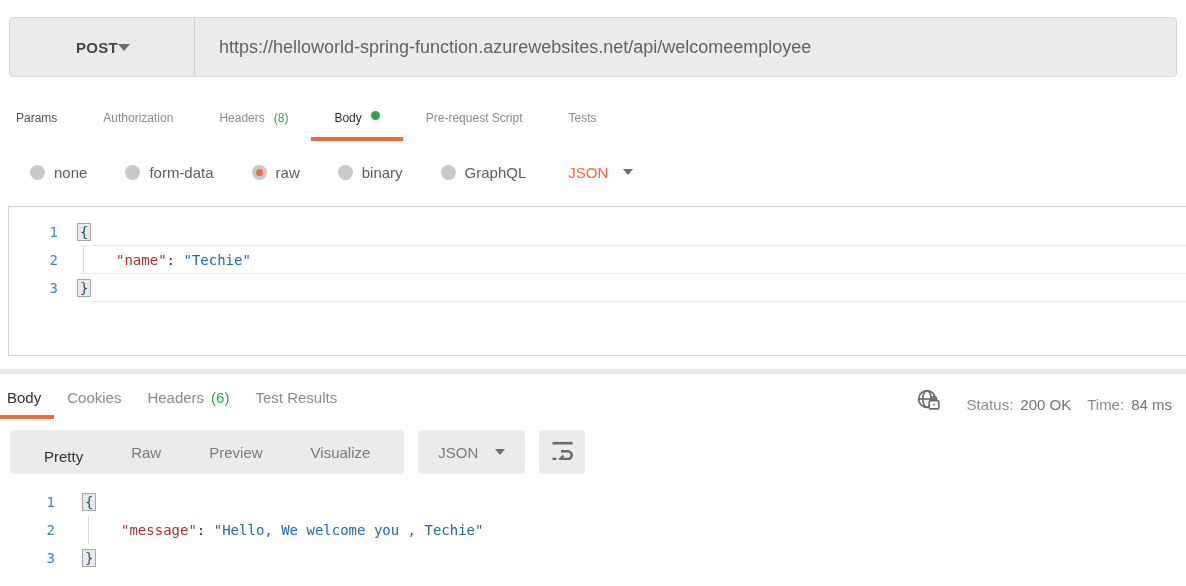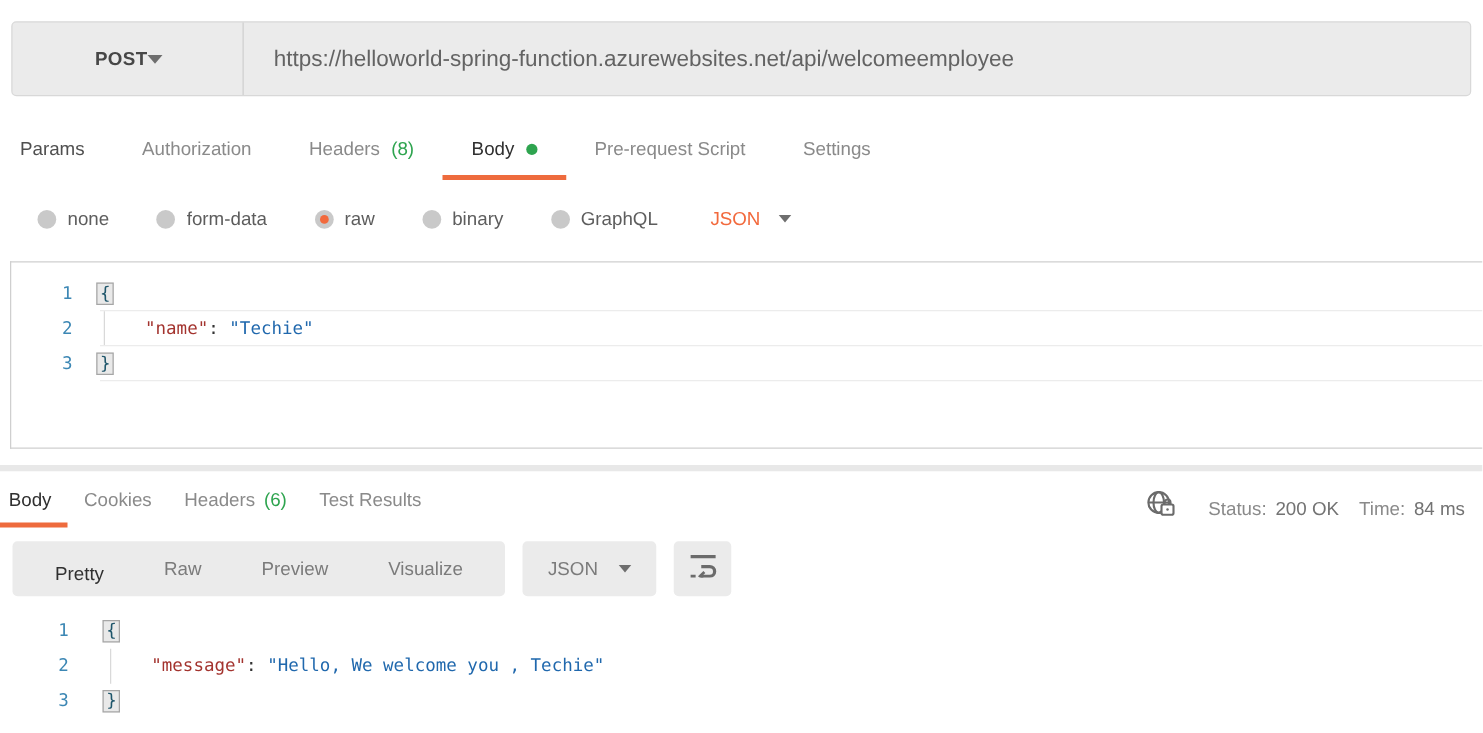--- a/index.html
+++ b/index.html
@@ -14,22 +14,22 @@
                    padding: 0 20px 0 22px; border-right: 1px solid #d0d0d0; cursor: pointer; }
   .method-label { font-size: 15px; font-weight: 700; color: #474747; letter-spacing: .3px; }
   .caret-down { width: 0; height: 0; border-left: 6px solid transparent; border-right: 6px solid transparent;
                 border-top: 7px solid #6e6e6e; display: inline-block; }
   .caret-down.small { border-left-width: 5px; border-right-width: 5px; border-top-width: 6px; }
   .url-field { flex: 1; display: flex; align-items: center; padding-left: 24px;
                font-size: 18px; color: #636363; }
 
   
   .req-tabs { margin-top: 27px; padding-left: 2px; display: flex; }
-  .rtab { display: inline-flex; align-items: center; gap: 9px; padding: 7px 23px 12px 23px;
-          font-size: 15px; color: #8a8a8a; border-bottom: 4px solid transparent; cursor: pointer; white-space: nowrap; }
+  .rtab { display: inline-flex; align-items: flex-start; gap: 9px; padding: 7px 23px 12px 23px;
+          font-size: 12px; color: #8a8a8a; border-bottom: 4px solid transparent; cursor: pointer; white-space: nowrap; }
   .rtab.first { padding-left: 14px; color: #4f4f4f; }
   .rtab .count { color: #2ea44f; }
   .rtab.active { color: #303030; border-bottom-color: #ee6b3d; }
   .green-dot { width: 9px; height: 9px; border-radius: 50%; background: #2ea44f; display: inline-block; }
 
   
   .mode-row { margin-top: 16px; padding-left: 30px; height: 30px; display: flex; align-items: center; gap: 38px; }
   .mode-item { display: inline-flex; align-items: center; gap: 9px; font-size: 15px; color: #5d5d5d; cursor: pointer; }
   .radio { width: 15px; height: 15px; border-radius: 50%; background: #c9c9c9; position: relative; flex: none; }
   .radio.selected::after { content: ""; position: absolute; left: 4px; top: 4px; width: 7px; height: 7px;
@@ -113,21 +113,21 @@
       <span class="count">(8)</span>
     </div>
     <div class="rtab active">
       <span>Body</span>
       <span class="green-dot"></span>
     </div>
     <div class="rtab">
       <span>Pre-request Script</span>
     </div>
     <div class="rtab">
-      <span>Settings</span>
+      <span>Tests</span>
     </div>
   </div>
 
   <div class="mode-row">
     <div class="mode-item">
       <span class="radio"></span>
       <span>none</span>
     </div>
     <div class="mode-item">
       <span class="radio"></span>

